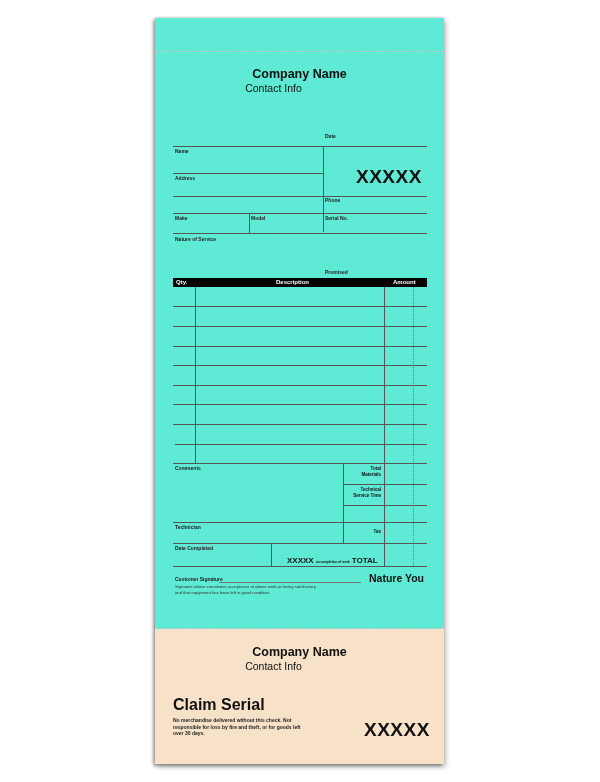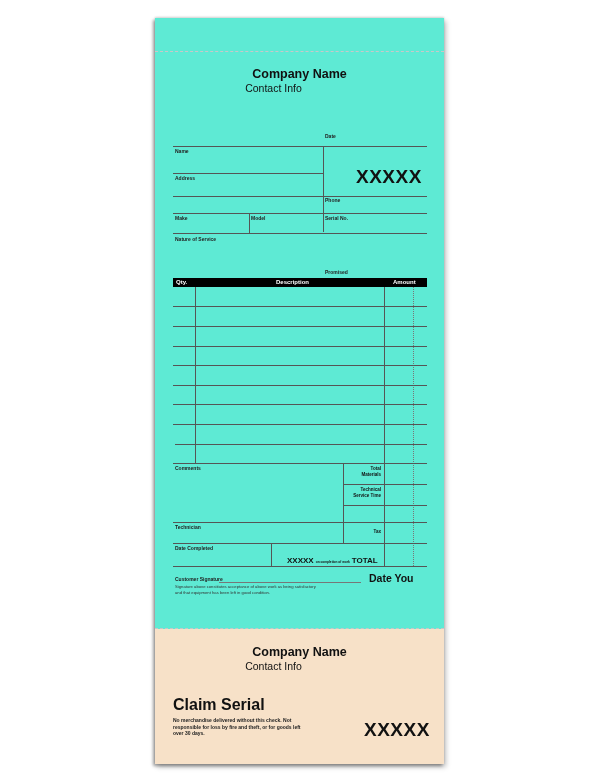--- a/index.html
+++ b/index.html
@@ -100,21 +100,21 @@
     <span style="font-size:8px; font-weight:bold;">XXXXX</span><span style="font-size:3.2px; font-weight:bold; margin:0 2px;">on completion of work</span><span style="font-size:8px; font-weight:bold;">TOTAL</span>
   </div>
   <div class="hl" style="left:18px; top:548px; width:254px;"></div>
 
   <div class="abs lbl" style="left:20px; top:558px;">Customer Signature</div>
   <div class="hl" style="left:64px; top:564px; width:142px; border-top-color:#777;"></div>
   <div class="abs small" style="left:20px; top:566px;">
     <div>Signature above constitutes acceptance of above work as being satisfactory</div>
     <div>and that equipment has been left in good condition.</div>
   </div>
-  <div class="abs" style="left:214px; top:554px; font-size:10.5px; font-weight:bold;">Date You</div>
+  <div class="abs" style="left:214px; top:554px; font-size:10.5px; font-weight:bold;">Nature You</div>
 
   <div class="tan">
     <div class="perf" style="top:-1px;"></div>
     <div class="abs company" style="top:16px;">Company Name</div>
     <div class="abs contact" style="top:31px;">Contact Info</div>
     <div class="abs" style="left:18px; top:67px; font-size:16px; font-weight:bold;">Claim Serial</div>
     <div class="abs claim-small" style="left:18px; top:88px;">
       <div>No merchandise delivered without this check. Not</div>
       <div>responsible for loss by fire and theft, or for goods left</div>
       <div>over 30 days.</div>

